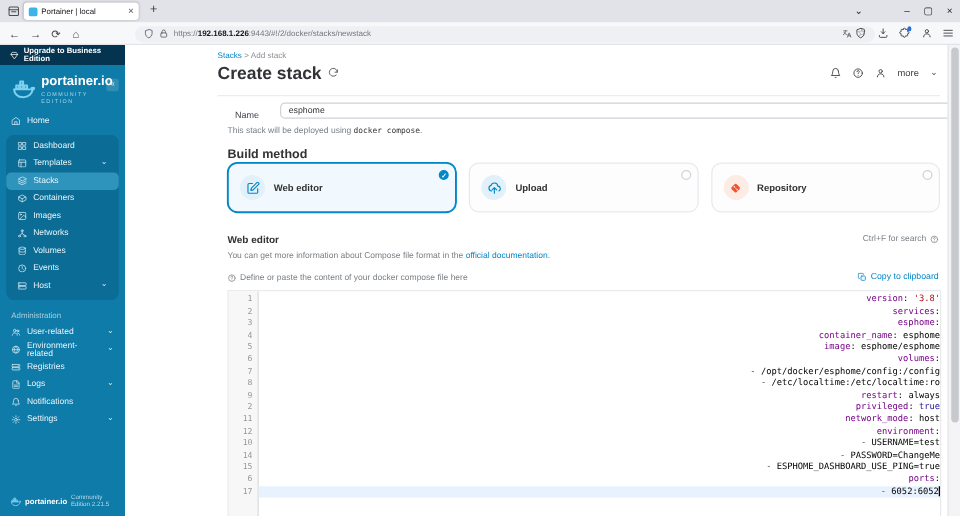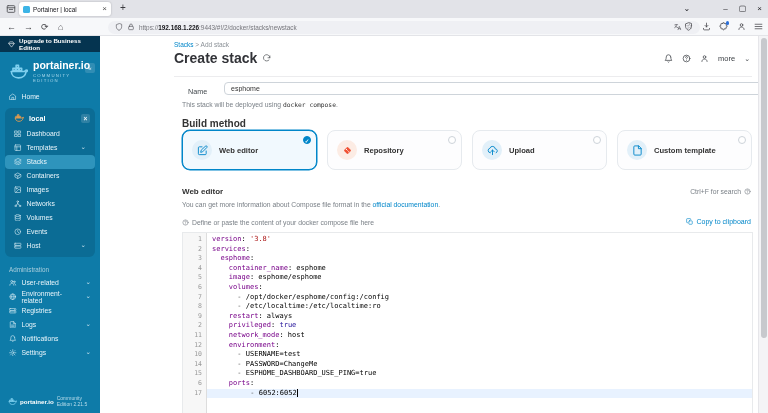--- a/index.html
+++ b/index.html
@@ -107,21 +107,21 @@
   .copy-btn { position:absolute; right:7px; top:182px; display:flex; align-items:center; gap:3px;
               font-size:7px; color:var(--accent); }
   .copy-btn svg { width:7.5px; height:7.5px; }
 
   .editor { position:absolute; left:18px; right:5px; top:196px; bottom:-2px; border:1px solid #e8eaec; background:#fff; }
   .cm { display:flex; height:100%; overflow:hidden; font-family:"DejaVu Sans Mono",monospace;
         font-size:7px; line-height:9.6px; }
   .cm-gutter { width:24px; background:#f7f7f7; border-right:1px solid #ddd; color:#999; text-align:right;
                padding:2px 4px 0 0; flex:none; }
   .cm-ln { height:9.6px; font-size:6.5px; }
-  .cm-code { flex:1; padding:2px 0 0 5px; white-space:pre; }
+  .cm-code { flex:1; padding:2px 0 0 5px; white-space:pre;text-align:right; }
   .cm-line { height:9.6px; }
   .cm-line.active { background:var(--active-line); margin-left:-5px; padding-left:18px; }
   .t-k { color:var(--code-key); } .t-s { color:var(--code-string); }
   .t-a { color:var(--code-atom); } .t-m { color:var(--code-meta); }
   .cursor { display:inline-block; width:1px; height:8px; background:#000; vertical-align:text-bottom; }
 
   .page-scrollbar { position:absolute; right:0; top:0; bottom:0; width:10px; background:#f4f4f6; border-left:1px solid #e6e6ea; }
   .page-thumb { position:absolute; left:1.5px; right:1.5px; top:2px; height:300px; border-radius:4px; background:#c7c9cd; }
 </style>
 </head>
@@ -238,34 +238,20 @@
     <div class="side-item">
       <span class="si-ic">
           <svg viewBox="0 0 24 24" fill="none" stroke="currentColor" stroke-width="2" stroke-linecap="round" stroke-linejoin="round">
             <path d="M3 9.5 12 3l9 6.5V21H3z"></path>
             <path d="M9 21v-7h6v7"></path>
           </svg>
         </span>
       <span>Home</span>
     </div>
     <div class="env-panel">
-      <div class="env-head">
-        <span class="env-whale">
-            <svg viewBox="0 0 24 24" fill="none" stroke="currentColor" stroke-width="2" stroke-linecap="round" stroke-linejoin="round">
-              <path d="M3 12c0 4.5 3.5 8 9 8 5.5 0 9-3.5 9.5-7.5.8-.2 1.6-.8 2-1.7-.9-.6-2.1-.6-3 0"></path>
-              <path d="M3 12h17"></path>
-              <rect x="5" y="8" width="3" height="3"></rect>
-              <rect x="9" y="8" width="3" height="3"></rect>
-              <rect x="13" y="8" width="3" height="3"></rect>
-              <rect x="9" y="4" width="3" height="3"></rect>
-            </svg>
-          </span>
-        <span>local</span>
-        <span class="env-close">×</span>
-      </div>
       <div id="env-items">
           <div class="side-item">
             <span class="si-ic">
               <svg viewBox="0 0 24 24" fill="none" stroke="currentColor" stroke-width="2" stroke-linecap="round" stroke-linejoin="round">
                 <rect x="3" y="3" width="7" height="7"></rect>
                 <rect x="14" y="3" width="7" height="7"></rect>
                 <rect x="14" y="14" width="7" height="7"></rect>
                 <rect x="3" y="14" width="7" height="7"></rect>
               </svg>
             </span>
@@ -482,52 +468,42 @@
     <div class="cards" id="method-cards">
         <div class="card selected">
           <span class="radio checked">✓</span>
           <span class="icon-circle">
             <svg viewBox="0 0 24 24" fill="none" stroke="currentColor" stroke-width="2" stroke-linecap="round" stroke-linejoin="round">
               <path d="M11 4H5a2 2 0 0 0-2 2v13a2 2 0 0 0 2 2h13a2 2 0 0 0 2-2v-6"></path>
               <path d="M18.5 2.5a2.1 2.1 0 0 1 3 3L12 15l-4 1 1-4z"></path>
             </svg>
           </span>
           <span class="label">Web editor</span>
+        </div>
+        <div class="card">
+          <span class="radio"></span>
+          <span class="icon-circle">
+            <svg viewBox="0 0 24 24" fill="none" stroke="currentColor" stroke-width="2" stroke-linecap="round" stroke-linejoin="round">
+              <path d="M20 17a4.5 4.5 0 0 0-2-8.5A6 6 0 0 0 6.3 7.2 5 5 0 0 0 7 17"></path>
+              <path d="m8 15 4-4 4 4M12 11v10"></path>
+            </svg>
+          </span>
+          <span class="label">Upload</span>
         </div>
         <div class="card">
           <span class="radio"></span>
           <span class="icon-circle git">
             <svg viewBox="0 0 24 24">
               <rect x="6" y="6" width="12" height="12" rx="2.5" transform="rotate(45 12 12)" fill="#f05133"></rect>
               <circle cx="9.6" cy="9.6" r="1.3" fill="#fff"></circle>
               <circle cx="14.7" cy="14.7" r="1.3" fill="#fff"></circle>
               <path d="M10.5 10.5l3.2 3.2" stroke="#fff" stroke-width="1.1"></path>
             </svg>
           </span>
           <span class="label">Repository</span>
-        </div>
-        <div class="card">
-          <span class="radio"></span>
-          <span class="icon-circle">
-            <svg viewBox="0 0 24 24" fill="none" stroke="currentColor" stroke-width="2" stroke-linecap="round" stroke-linejoin="round">
-              <path d="M20 17a4.5 4.5 0 0 0-2-8.5A6 6 0 0 0 6.3 7.2 5 5 0 0 0 7 17"></path>
-              <path d="m8 15 4-4 4 4M12 11v10"></path>
-            </svg>
-          </span>
-          <span class="label">Upload</span>
-        </div>
-        <div class="card">
-          <span class="radio"></span>
-          <span class="icon-circle">
-            <svg viewBox="0 0 24 24" fill="none" stroke="currentColor" stroke-width="2" stroke-linecap="round" stroke-linejoin="round">
-              <path d="M14 2H6a2 2 0 0 0-2 2v16a2 2 0 0 0 2 2h12a2 2 0 0 0 2-2V8z"></path>
-              <path d="M14 2v6h6"></path>
-            </svg>
-          </span>
-          <span class="label">Custom template</span>
         </div>
       </div>
 
     <div class="editor-title">Web editor</div>
     <div class="search-hint">
       <span>Ctrl+F for search</span>
       <span style="width:7px;height:7px">
           <svg viewBox="0 0 24 24" fill="none" stroke="currentColor" stroke-width="2" stroke-linecap="round" stroke-linejoin="round">
             <circle cx="12" cy="12" r="9"></circle>
             <path d="M9.5 9a2.5 2.5 0 1 1 3.6 2.2c-.8.4-1.1 1-1.1 1.8"></path>

